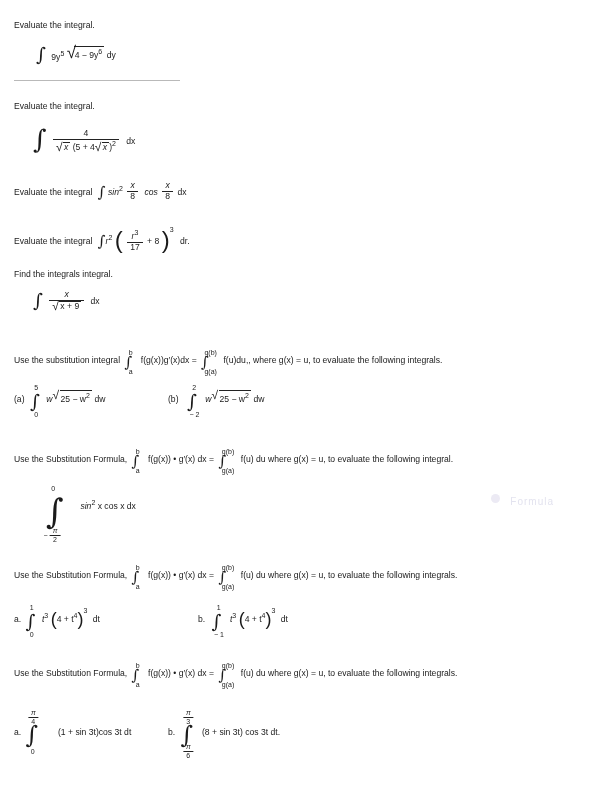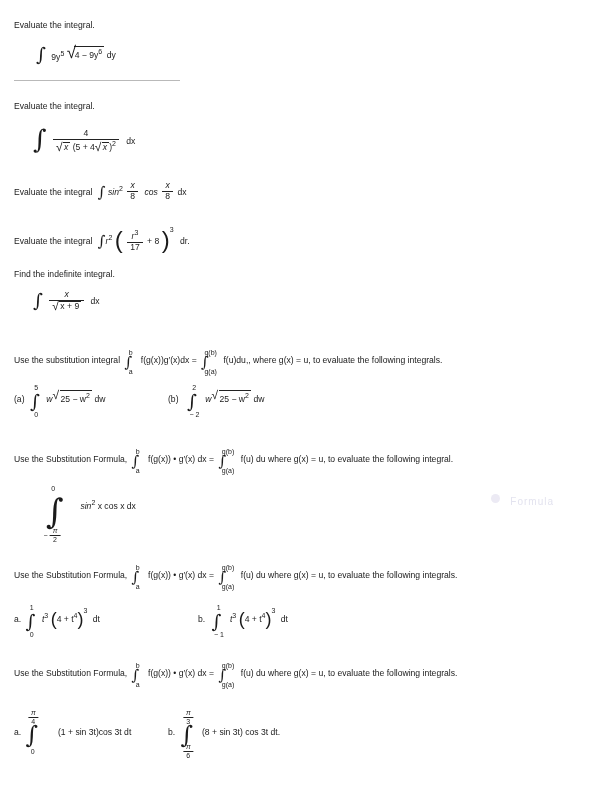--- a/index.html
+++ b/index.html
@@ -179,21 +179,21 @@
     <span class="paren-big">(</span>
     <span class="frac">
       <span class="num"><span class="italic">r</span><span class="sup">3</span></span>
       <span class="den">17</span>
     </span>
     <span>+ 8</span>
     <span class="paren-big">)</span><span class="sup" style="position:relative; top:-8px;">3</span>
     <span style="margin-left:4px;">dr.</span>
   </div>
 
-  <div class="prob" style="left:14px; top:269px;">Find the indefinite integral.</div>
+  <div class="prob" style="left:14px; top:269px;">Find the integrals integral.</div>
   <div class="prob" style="left:33px; top:290px;">
     <span class="intg med">∫</span>
     <span class="frac" style="margin-left:4px;">
       <span class="num italic">x</span>
       <span class="den"><span class="rad"><span class="body">x + 9</span></span></span>
     </span>
     <span style="margin-left:2px;">dx</span>
   </div>
 
   <div class="prob" style="left:14px; top:354px;">

